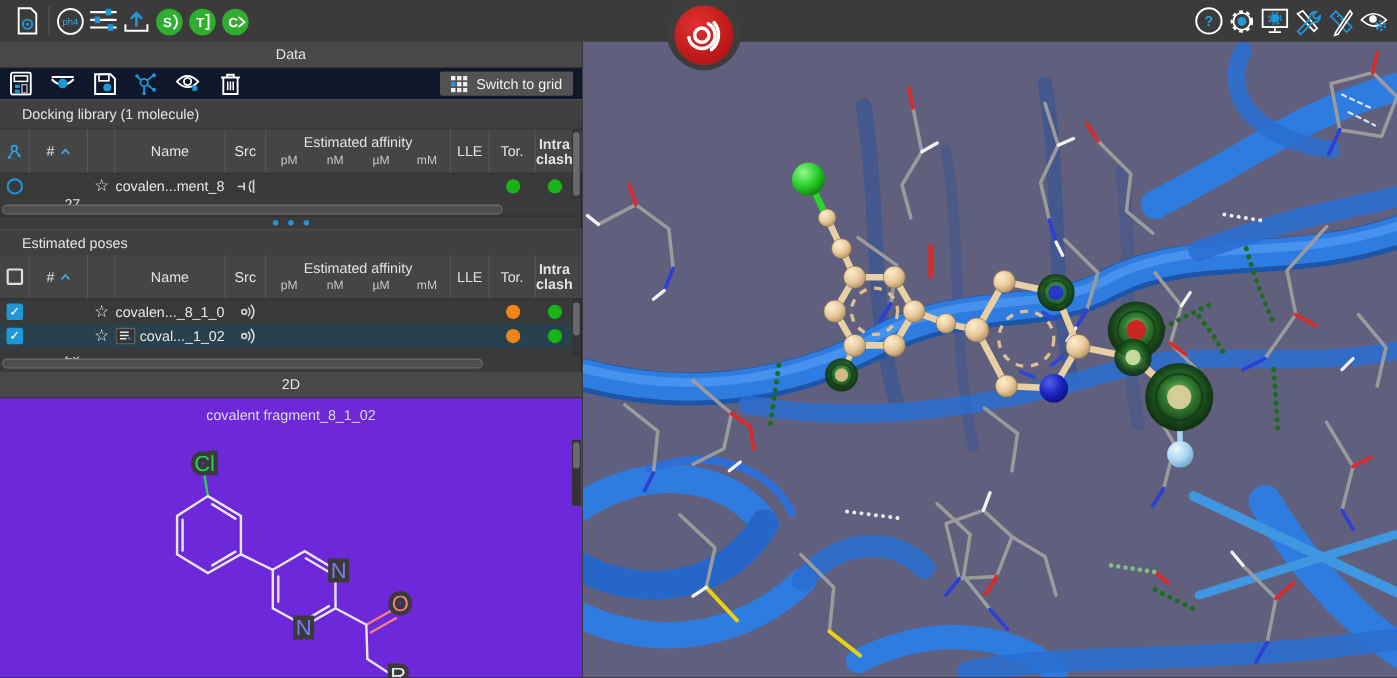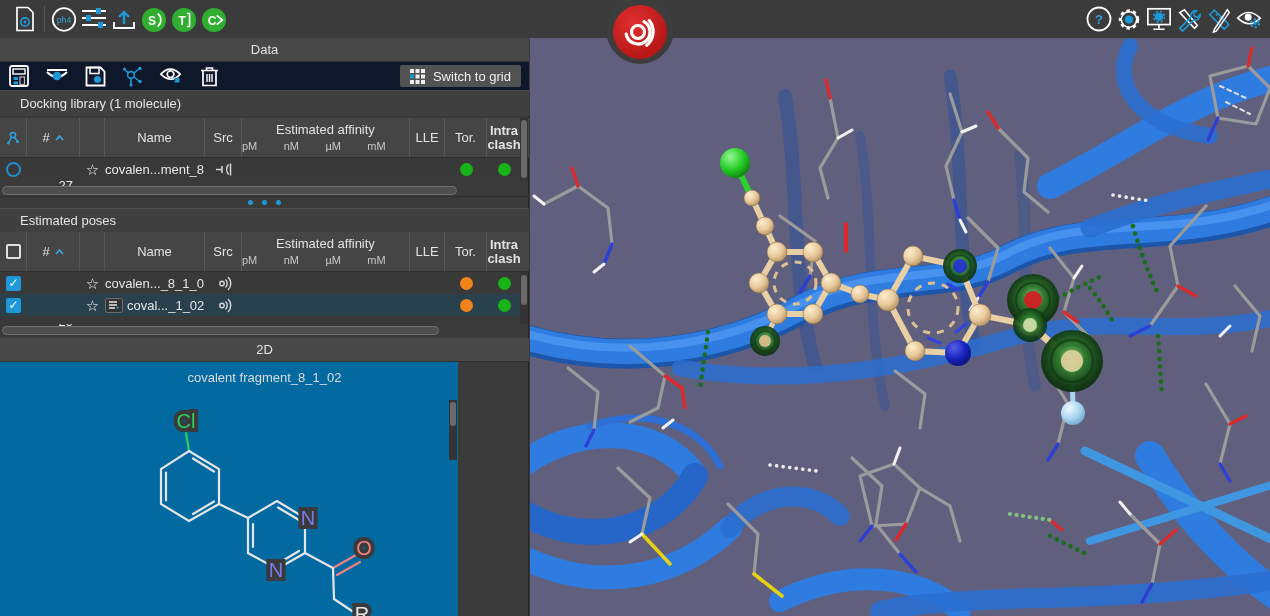--- a/index.html
+++ b/index.html
@@ -38,21 +38,21 @@
                  border-top:1px solid #4c4c4c;display:flex;align-items:center;padding-left:20px;color:#e4e4e4;}
 
   
   .tbl-header{position:absolute;left:0;width:529px;height:40px;background:#454545;display:flex;
               border-bottom:1px solid #2e2e2e;}
   .hcell{display:flex;flex-direction:column;align-items:center;justify-content:center;
          border-right:1px solid #585858;color:#e2e2e2;height:100%;line-height:14px;text-align:center;}
   .c-icon{width:27px}.c-num{width:53px}.c-star{width:25px}.c-name{width:100px}.c-src{width:37px}
   .c-aff{width:168px}.c-lle{width:35px}.c-tor{width:42px}.c-intra{width:34px;border-right:none!important;font-weight:bold;}
   .aff-units{display:flex;width:100%;margin-top:2px;color:#c8c8c8;font-size:11px;}
-  .aff-units span{flex:1;text-align:left;}
+  .aff-units span{flex:1;text-align:center;}
   .numhead{display:flex;align-items:center;gap:5px;}
   .trow{position:absolute;left:0;width:521px;height:22px;display:flex;align-items:center;background:#393939;}
   .trow.selected{background:#28414d;}
   .tcell{display:flex;align-items:center;justify-content:center;height:100%;}
   .tcell.num{justify-content:flex-end;padding-right:7px;margin-top:33px;}
   .tcell.nm{justify-content:flex-start;white-space:nowrap;overflow:hidden;gap:4px;}
   .star{color:#f2f2f2;font-size:15px;line-height:1;}
   .dot{width:13px;height:13px;border-radius:50%;}
   .dot-green{background:#17b317;}.dot-orange{background:#f08418;}
   .radio{width:15px;height:15px;border:2px solid #1f8fd0;border-radius:50%;}
@@ -64,21 +64,21 @@
   .hscroll{position:absolute;left:0;width:521px;height:12px;display:flex;align-items:center;}
   .hthumb{height:9px;background:#4e4e4e;border:1px solid #707070;border-radius:5px;margin-left:2px;}
   .vscroll{position:absolute;right:0;width:8px;background:#343434;}
   .vthumb{position:absolute;left:1px;width:6px;background:#6a6a6a;border-radius:3px;}
   .splitter{position:absolute;left:0;width:529px;height:12px;border-top:1px solid #2e2e2e;
             display:flex;align-items:center;justify-content:center;gap:9px;}
   .splitter i{width:5px;height:5px;border-radius:50%;background:#1f98d8;}
   .clip-row{position:absolute;left:0;width:521px;height:8px;overflow:hidden;}
 
   
-  .canvas2d{position:absolute;left:0;top:324px;width:458px;height:254px;background:#0369a1;overflow:hidden;}
+  .canvas2d{position:absolute;left:0;top:324px;width:529px;height:254px;background:#6d28d9;overflow:hidden;}
   .mol-title{position:absolute;left:0;top:8px;width:529px;text-align:center;color:#dcdcdc;}
 
   
   .viewport{position:absolute;left:530px;top:36px;width:740px;height:580px;background:#60607e;z-index:10;}
 </style>
 </head>
 <body>
 
 <div class="app">
 

